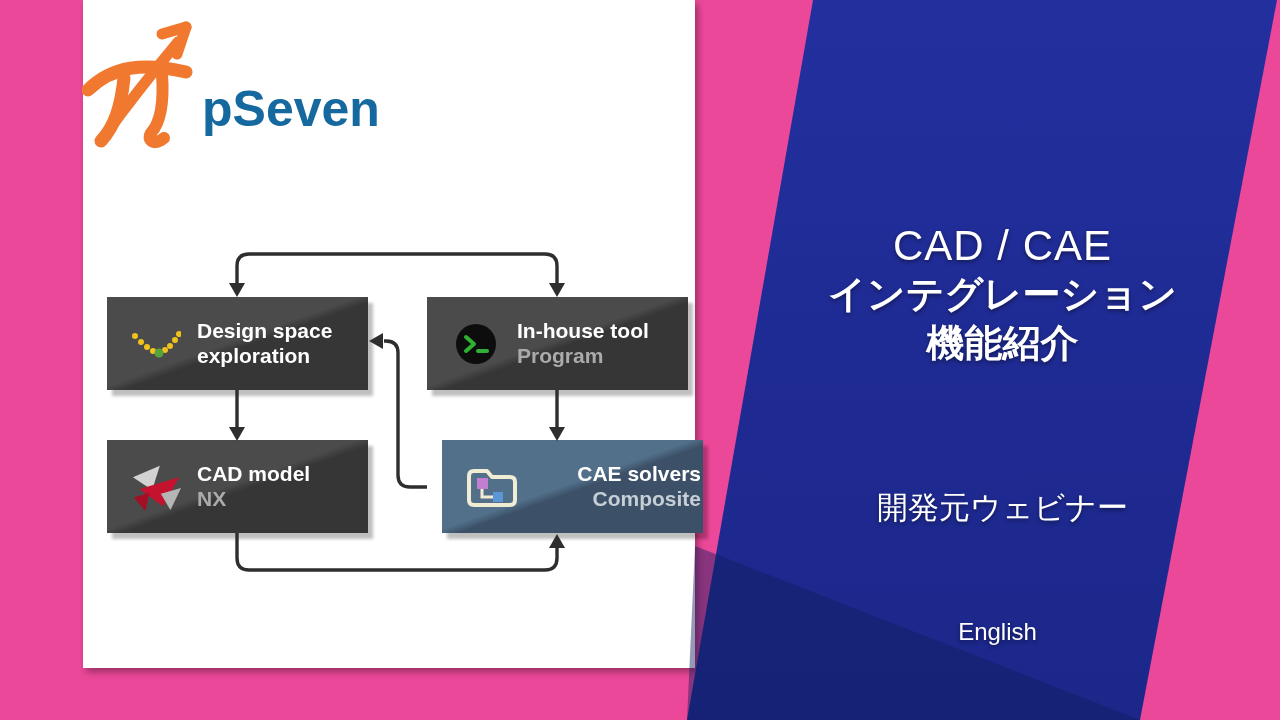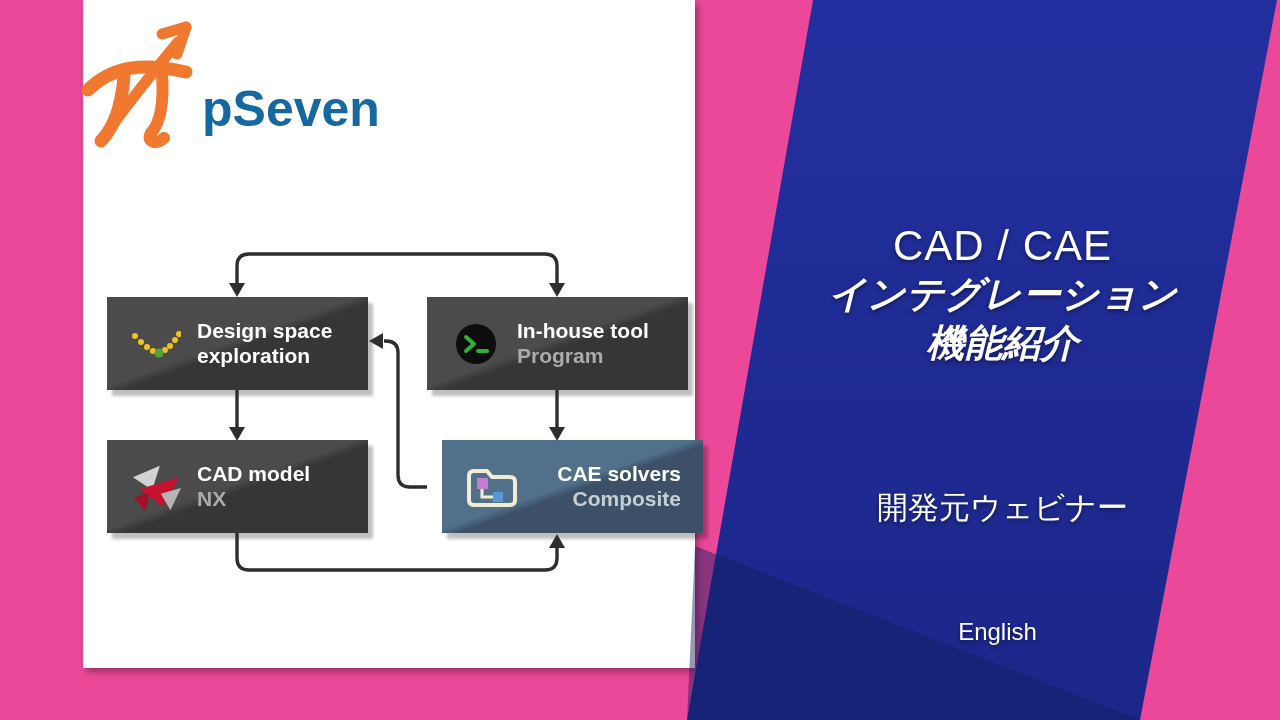--- a/index.html
+++ b/index.html
@@ -38,37 +38,37 @@
   .logo{position:absolute;left:82px;top:14px;width:300px;height:140px;}
   
   .node{
     position:absolute;width:261px;height:93px;
     display:flex;align-items:center;
     box-shadow:5px 6px 3px rgba(0,0,0,0.25);
   }
   .node.dark{background:linear-gradient(to bottom right,var(--dark-l) 0%,var(--dark-l) 48%,var(--dark-d) 53%,var(--dark-d) 100%);}
   .node.blue{background:linear-gradient(to bottom right,var(--blue-l) 0%,var(--blue-l) 48%,var(--blue-d) 53%,var(--blue-d) 100%);}
   .node .icon{width:54px;margin-left:22px;margin-right:14px;flex:0 0 auto;display:flex;align-items:center;justify-content:center;}
-  .node .txt{flex:1 1 auto;padding-right:22px;}
+  .node .txt{flex:1 1 auto;padding-right:2px;}
   .node .title{color:#ffffff;font-weight:bold;font-size:21px;line-height:1.15;}
   .node .subtitle{font-weight:bold;font-size:21px;line-height:1.15;}
   .node.dark .subtitle{color:#ababab;}
   .node.blue .subtitle{color:#c7cfd6;}
   #node-dse{left:107px;top:297px;}
   #node-iht{left:427px;top:297px;}
   #node-cad{left:107px;top:440px;justify-content:center;}
   #node-cae{left:442px;top:440px;text-align:right;}
   
   .layer{position:absolute;left:0;top:0;width:1280px;height:720px;pointer-events:none;}
   
   .panel-text{position:absolute;color:#ffffff;text-align:center;z-index:5;
     text-shadow:0 2px 4px rgba(0,0,0,0.45);}
   .panel-title{left:810px;top:222px;width:385px;}
   .panel-title .l1{font-size:42px;font-weight:normal;letter-spacing:1px;line-height:48px;}
-  .panel-title .l2,.panel-title .l3{font-size:38px;font-weight:bold;line-height:49px;font-style:italic;}
+  .panel-title .l2,.panel-title .l3{font-size:38px;font-weight:bold;line-height:49px;}
   .panel-subtitle{left:810px;top:487px;width:385px;font-size:31px;}
   .panel-language{left:810px;top:618px;width:375px;font-size:24px;}
 </style>
 </head>
 <body>
 
 <div id="stage">
 
   <div class="card"></div>
 

